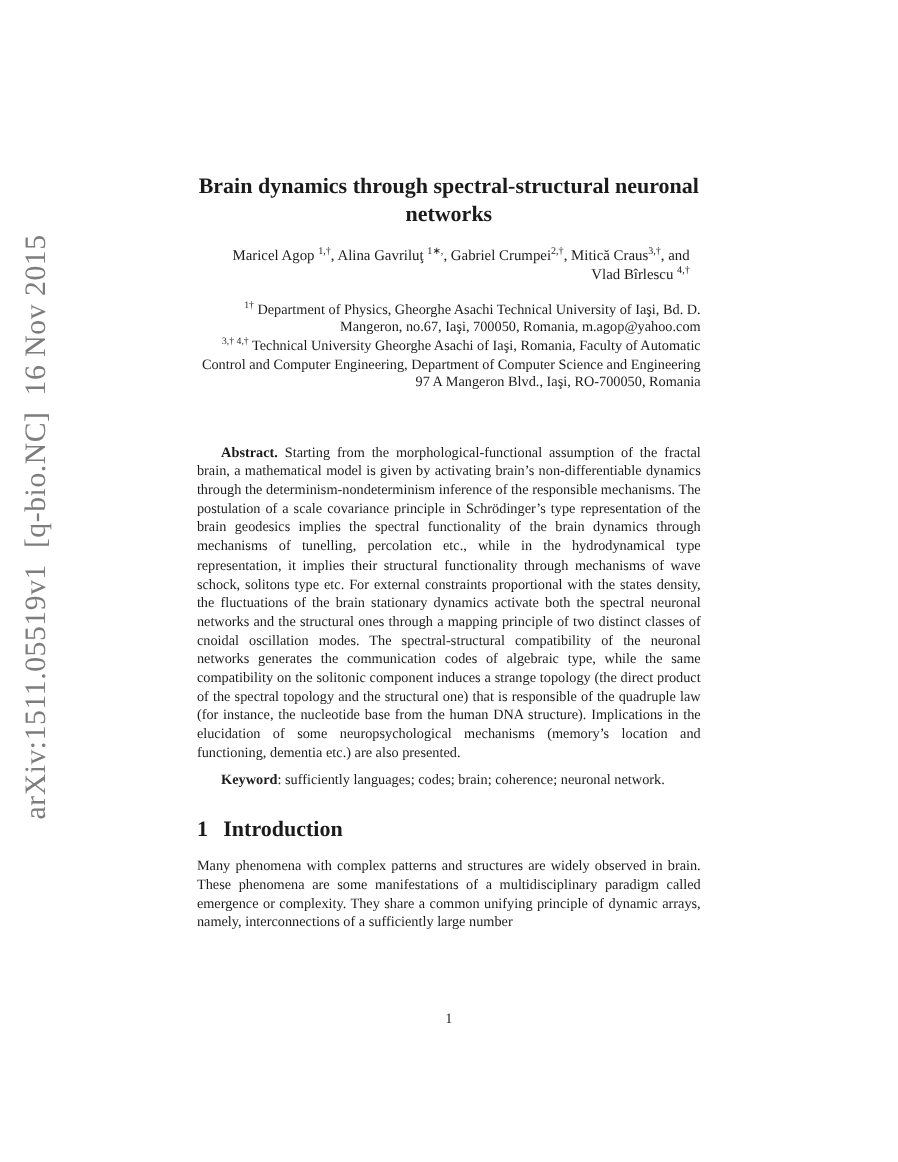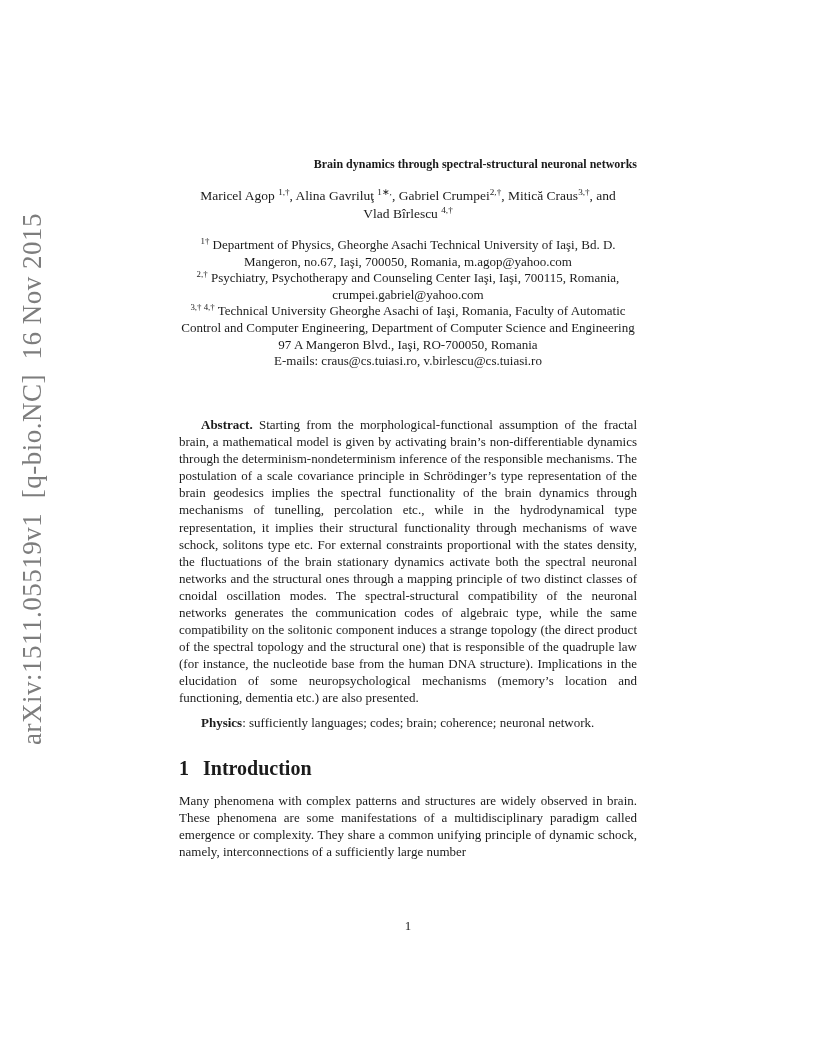--- a/index.html
+++ b/index.html
@@ -29,38 +29,38 @@
     letter-spacing: 0.5px;
   }
 
   .content {
     width: 458px;
     margin: 0 auto;
     padding-top: 157px;
   }
 
   .title {
-    font-size: 12px;
+    font-size: 20px;
     font-weight: bold;
-    text-align: right;
+    text-align: center;
     line-height: 1.28;
     margin: 0;
   }
 
   .authors {
     margin: 15px 10px 0 10px;
-    text-align: center;
+    text-align: right;
     font-size: 13.5px;
     line-height: 1.32;
   }
 
   .affiliations { margin-top: 14px; }
   .affiliations p {
     margin: 0;
-    text-align: center;
+    text-align: right;
     font-size: 13px;
     line-height: 1.28;
   }
 
   .abstract {
     margin: 46px 0 0 0;
     text-align: justify;
     font-size: 13px;
     line-height: 1.315;
     text-indent: 22px;
@@ -107,28 +107,26 @@
 <div class="watermark">arXiv:1511.05519v1  [q-bio.NC]  16 Nov 2015</div>
 
 <div class="content">
 
   <h1 class="title">Brain dynamics through spectral-structural neuronal networks</h1>
 
   <p class="authors"><span>Maricel Agop </span><sup>1,†</sup><span>, Alina Gavriluţ </span><sup>1∗,</sup><span>, Gabriel Crumpei</span><sup>2,†</sup><span>, Mitică Craus</span><sup>3,†</sup><span>, and Vlad Bîrlescu </span><sup>4,†</sup></p>
 
   <div class="affiliations">
     <p><sup>1†</sup><span> Department of Physics, Gheorghe Asachi Technical University of Iaşi, Bd. D. Mangeron, no.67, Iaşi, 700050, Romania, m.agop@yahoo.com</span></p>
-    <p><sup>2,†</sup><span> Psychiatry, Psychotherapy and Counseling Center Iaşi, Iaşi, 700115, Romania, crumpei.gabriel@yahoo.com</span></p>
     <p><sup>3,† 4,†</sup><span> Technical University Gheorghe Asachi of Iaşi, Romania, Faculty of Automatic Control and Computer Engineering, Department of Computer Science and Engineering 97 A Mangeron Blvd., Iaşi, RO-700050, Romania</span></p>
-    <p><span>E-mails: craus@cs.tuiasi.ro, v.birlescu@cs.tuiasi.ro</span></p>
   </div>
 
   <p class="abstract"><span class="b">Abstract.</span><span>  Starting from the morphological-functional assumption of the fractal brain, a mathematical model is given by activating brain’s non-differentiable dynamics through the determinism-nondeterminism inference of the responsible mechanisms.  The postulation of a scale covariance principle in Schrödinger’s type representation of the brain geodesics implies the spectral functionality of the brain dynamics through mechanisms of tunelling, percolation etc., while in the hydrodynamical type representation, it implies their structural functionality through mechanisms of wave schock, solitons type etc. For external constraints proportional with the states density, the fluctuations of the brain stationary dynamics activate both the spectral neuronal networks and the structural ones through a mapping principle of two distinct classes of cnoidal oscillation modes. The spectral-structural compatibility of the neuronal networks generates the communication codes of algebraic type, while the same compatibility on the solitonic component induces a strange topology (the direct product of the spectral topology and the structural one) that is responsible of the quadruple law (for instance, the nucleotide base from the human DNA structure). Implications in the elucidation of some neuropsychological mechanisms (memory’s location and functioning, dementia etc.) are also presented.</span></p>
 
-  <p class="keyword"><span class="b">Physics</span><span>:  sufficiently languages;  codes;  brain;  coherence;  neuronal network.</span></p>
+  <p class="keyword"><span class="b">Keyword</span><span>:  sufficiently languages;  codes;  brain;  coherence;  neuronal network.</span></p>
 
   <h2 class="section-heading"><span class="sec-num">1</span><span>Introduction</span></h2>
 
-  <p class="intro">Many phenomena with complex patterns and structures are widely observed in brain.  These phenomena are some manifestations of a multidisciplinary paradigm called emergence or complexity. They share a common unifying principle of dynamic schock, namely, interconnections of a sufficiently large number</p>
+  <p class="intro">Many phenomena with complex patterns and structures are widely observed in brain.  These phenomena are some manifestations of a multidisciplinary paradigm called emergence or complexity. They share a common unifying principle of dynamic arrays, namely, interconnections of a sufficiently large number</p>
 
 </div>
 
 <div class="page-number">1</div>
 
 </body></html>

